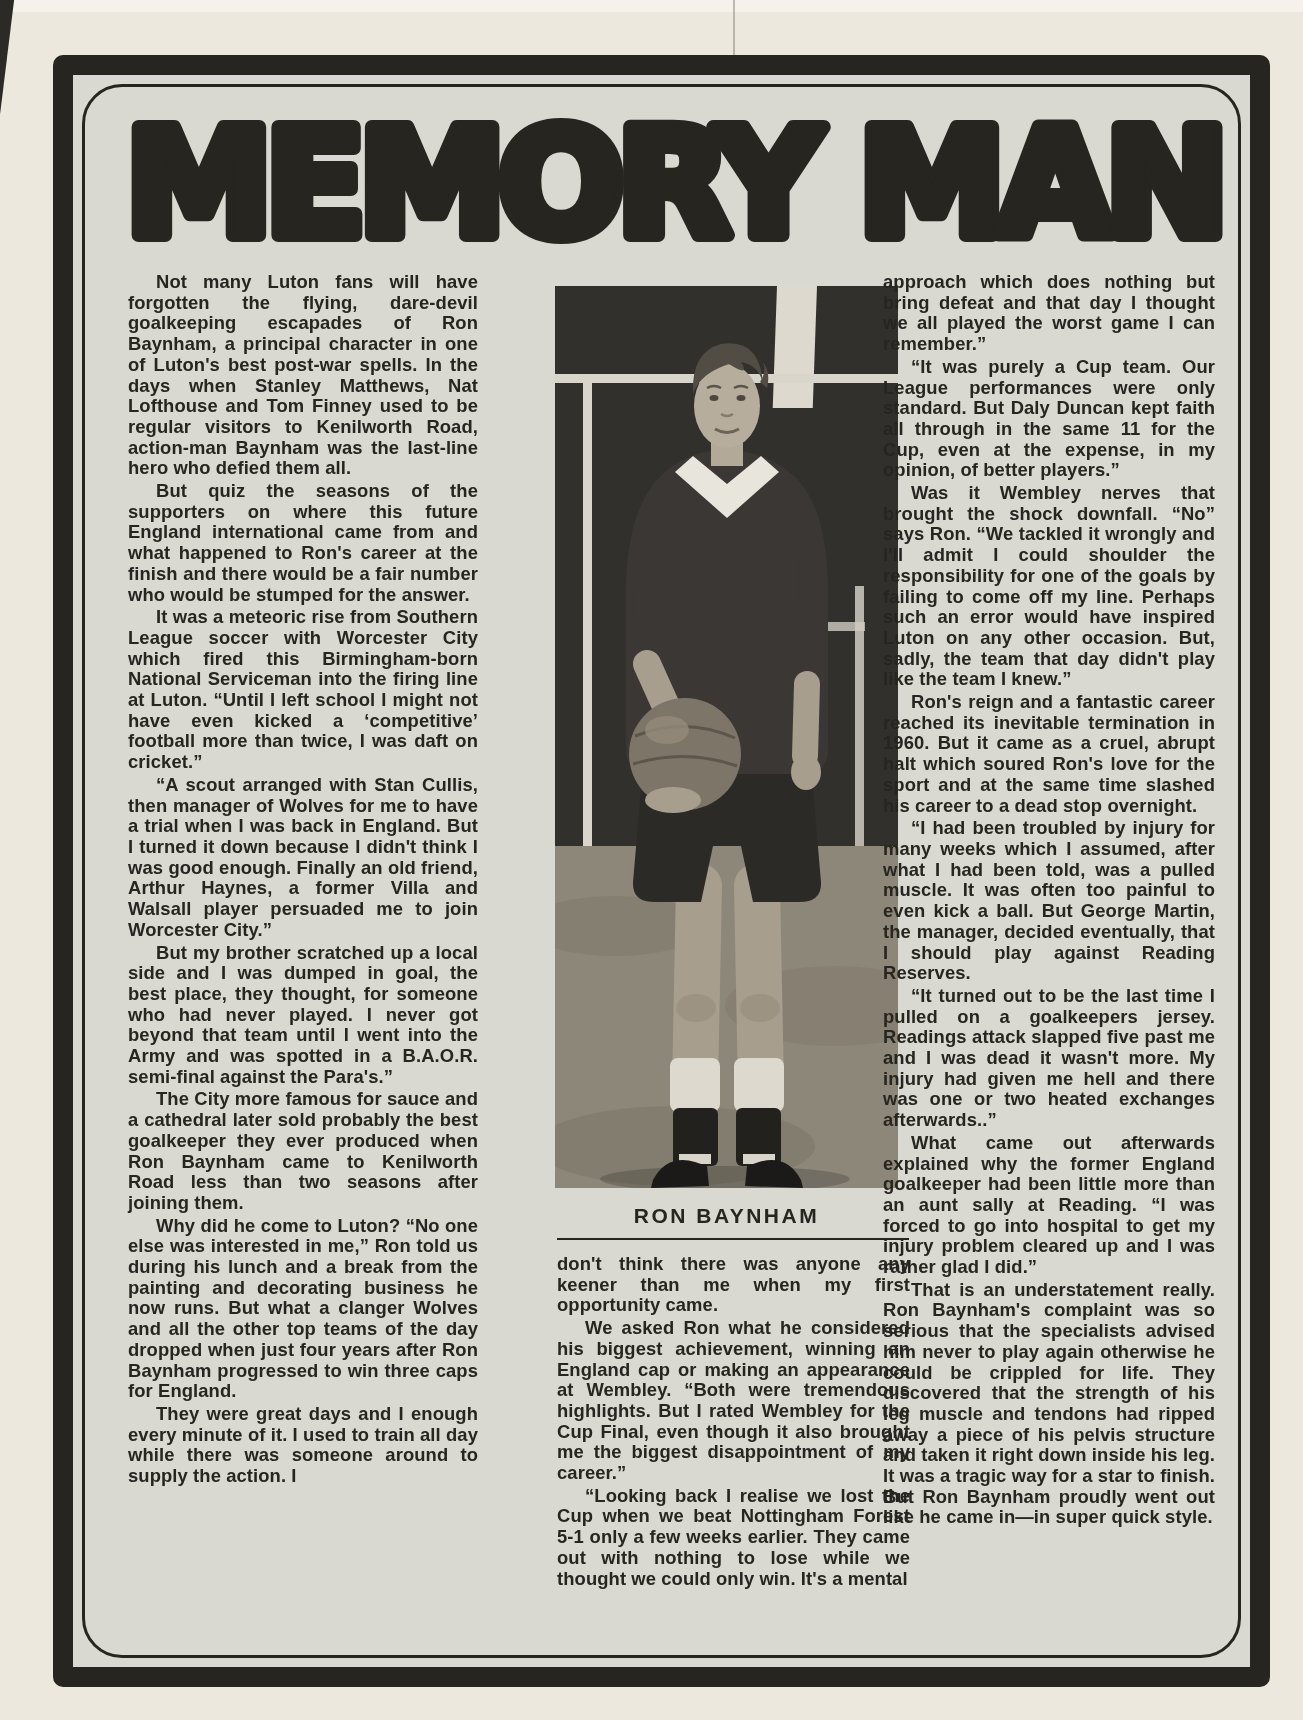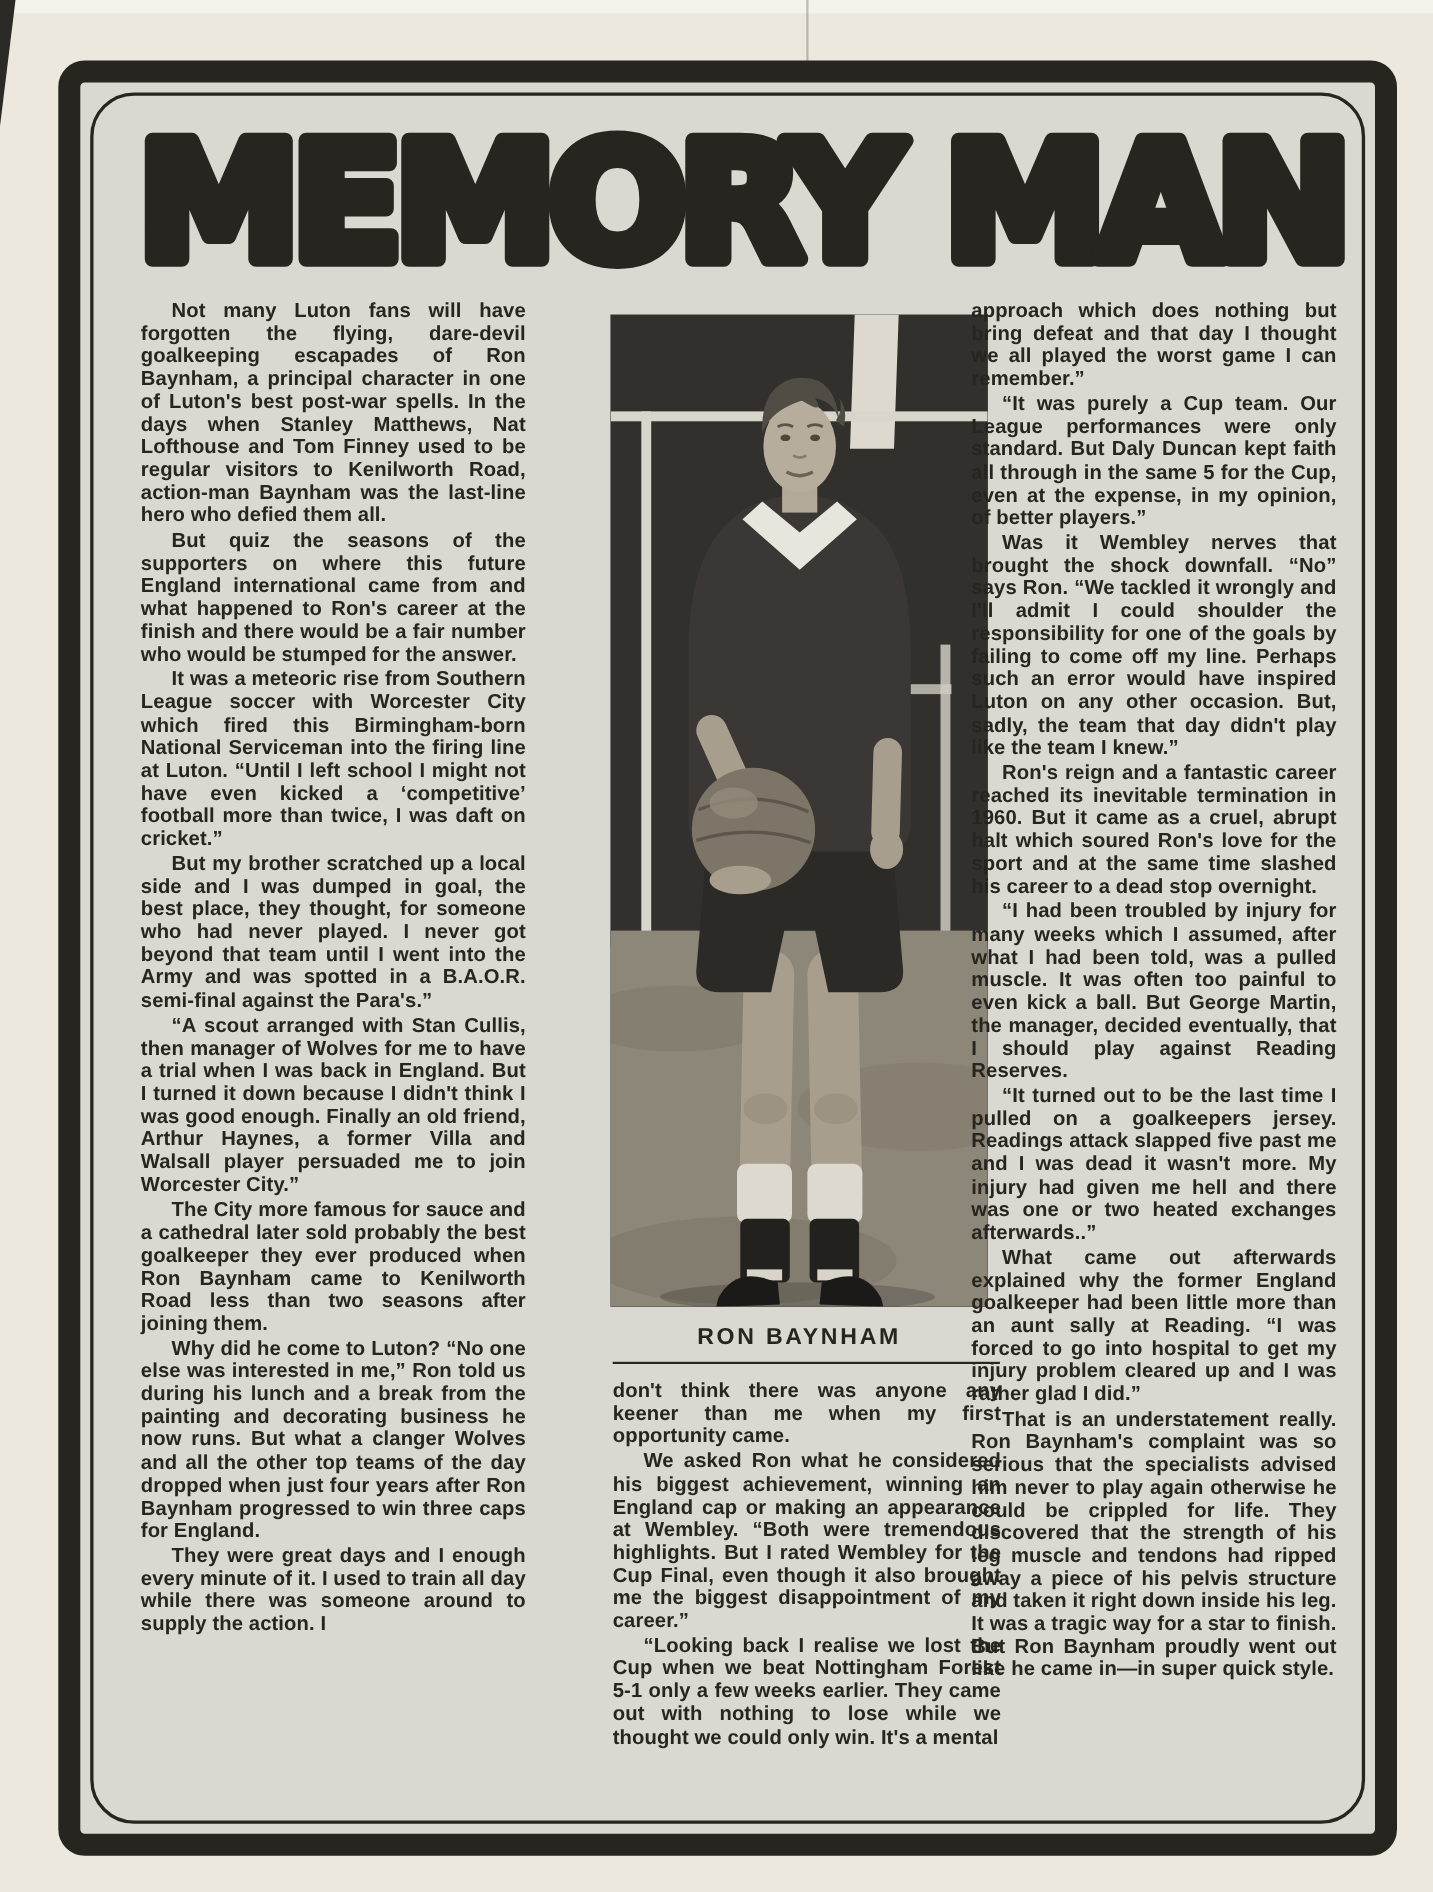--- a/index.html
+++ b/index.html
@@ -13,21 +13,21 @@
   .page{position:relative;width:1303px;height:1720px;background:var(--paper);}
   .page::before{content:"";position:absolute;left:0;top:0;width:1303px;height:12px;
        background:#f4f2ea;}
   .scan-sliver{position:absolute;left:-7px;top:-34px;width:16px;height:150px;
        background:#2b2a26;transform:rotate(7deg);}
   .crease{position:absolute;left:733px;top:0;width:2px;height:56px;background:rgba(60,58,50,.30);}
   .stray-dot{position:absolute;left:101px;top:1656px;width:6px;height:6px;border-radius:50%;
        background:#22211d;}
 
   .frame{position:absolute;left:53px;top:55px;width:1217px;height:1632px;
-       box-sizing:border-box;border:20px solid var(--ink);border-radius:24px;
+       box-sizing:border-box;border:20px solid var(--ink);border-radius:10px;
        background:var(--panel);}
   .inner-line{position:absolute;left:9px;top:9px;right:9px;bottom:9px;
        border:3px solid var(--ink);border-radius:40px;}
 
   .title-svg{position:absolute;left:50px;top:36px;width:1112px;height:152px;}
 
   .col{position:absolute;color:var(--ink);}
   .col p{margin:2px;font-weight:bold;font-size:18.4px;line-height:20.7px;
        text-align:justify;text-indent:28px;letter-spacing:.1px;}
   .col p.noindent{text-indent:0;}
@@ -54,22 +54,22 @@
     <div class="inner-line"></div>
 
     <svg class="title-svg" viewBox="0 0 1112 152">
       <text x="2" y="124" font-family="DejaVu Sans, sans-serif" font-weight="bold" font-size="148" letter-spacing="-8" fill="#26251f" stroke="#26251f" stroke-width="14" stroke-linejoin="round" stroke-linecap="round" paint-order="stroke" textLength="1096" lengthAdjust="spacingAndGlyphs">MEMORY MAN</text>
     </svg>
 
     <div class="col col-left">
       <p>Not many Luton fans will have forgotten the flying, dare-devil goalkeeping escapades of Ron Baynham, a principal character in one of Luton's best post-war spells. In the days when Stanley Matthews, Nat Lofthouse and Tom Finney used to be regular visitors to Kenilworth Road, action-man Baynham was the last-line hero who defied them all.</p>
       <p>But quiz the seasons of the supporters on where this future England international came from and what happened to Ron's career at the finish and there would be a fair number who would be stumped for the answer.</p>
       <p>It was a meteoric rise from Southern League soccer with Worcester City which fired this Birmingham-born National Serviceman into the firing line at Luton. “Until I left school I might not have even kicked a ‘competitive’ football more than twice, I was daft on cricket.”</p>
+      <p>“A scout arranged with Stan Cullis, then manager of Wolves for me to have a trial when I was back in England. But I turned it down because I didn't think I was good enough. Finally an old friend, Arthur Haynes, a former Villa and Walsall player persuaded me to join Worcester City.”</p>
       <p>But my brother scratched up a local side and I was dumped in goal, the best place, they thought, for someone who had never played. I never got beyond that team until I went into the Army and was spotted in a B.A.O.R. semi-final against the Para's.”</p>
-      <p>“A scout arranged with Stan Cullis, then manager of Wolves for me to have a trial when I was back in England. But I turned it down because I didn't think I was good enough. Finally an old friend, Arthur Haynes, a former Villa and Walsall player persuaded me to join Worcester City.”</p>
       <p>The City more famous for sauce and a cathedral later sold probably the best goalkeeper they ever produced when Ron Baynham came to Kenilworth Road less than two seasons after joining them.</p>
       <p>Why did he come to Luton? “No one else was interested in me,” Ron told us during his lunch and a break from the painting and decorating business he now runs. But what a clanger Wolves and all the other top teams of the day dropped when just four years after Ron Baynham progressed to win three caps for England.</p>
       <p>They were great days and I enough every minute of it. I used to train all day while there was someone around to supply the action. I</p>
     </div>
 
     <div class="col col-mid">
       <div class="photo">
         <svg width="343" height="902" viewBox="0 0 343 902">
 
           <rect x="0" y="0" width="343" height="575" fill="#2f2d2a"></rect>
@@ -141,21 +141,21 @@
       </div>
       <div class="caption">RON BAYNHAM</div>
       <hr class="caption-rule">
       <p class="noindent">don't think there was anyone any keener than me when my first opportunity came.</p>
       <p>We asked Ron what he considered his biggest achievement, winning an England cap or making an appearance at Wembley. “Both were tremendous highlights. But I rated Wembley for the Cup Final, even though it also brought me the biggest disappointment of my career.”</p>
       <p>“Looking back I realise we lost the Cup when we beat Nottingham Forest 5-1 only a few weeks earlier. They came out with nothing to lose while we thought we could only win. It's a mental</p>
     </div>
 
     <div class="col col-right">
       <p class="noindent">approach which does nothing but bring defeat and that day I thought we all played the worst game I can remember.”</p>
-      <p>“It was purely a Cup team. Our League performances were only standard. But Daly Duncan kept faith all through in the same 5 for the Cup, even at the expense, in my opinion, of better players.”</p>
+      <p>“It was purely a Cup team. Our League performances were only standard. But Daly Duncan kept faith all through in the same 11 for the Cup, even at the expense, in my opinion, of better players.”</p>
       <p>Was it Wembley nerves that brought the shock downfall. “No” says Ron. “We tackled it wrongly and I'll admit I could shoulder the responsibility for one of the goals by failing to come off my line. Perhaps such an error would have inspired Luton on any other occasion. But, sadly, the team that day didn't play like the team I knew.”</p>
       <p>Ron's reign and a fantastic career reached its inevitable termination in 1960. But it came as a cruel, abrupt halt which soured Ron's love for the sport and at the same time slashed his career to a dead stop overnight.</p>
       <p>“I had been troubled by injury for many weeks which I assumed, after what I had been told, was a pulled muscle. It was often too painful to even kick a ball. But George Martin, the manager, decided eventually, that I should play against Reading Reserves.</p>
       <p>“It turned out to be the last time I pulled on a goalkeepers jersey. Readings attack slapped five past me and I was dead it wasn't more. My injury had given me hell and there was one or two heated exchanges afterwards..”</p>
       <p>What came out afterwards explained why the former England goalkeeper had been little more than an aunt sally at Reading. “I was forced to go into hospital to get my injury problem cleared up and I was rather glad I did.”</p>
       <p>That is an understatement really. Ron Baynham's complaint was so serious that the specialists advised him never to play again otherwise he could be crippled for life. They discovered that the strength of his leg muscle and tendons had ripped away a piece of his pelvis structure and taken it right down inside his leg. It was a tragic way for a star to finish. But Ron Baynham proudly went out like he came in—in super quick style.</p>
     </div>
   </div>
 </div>
 

